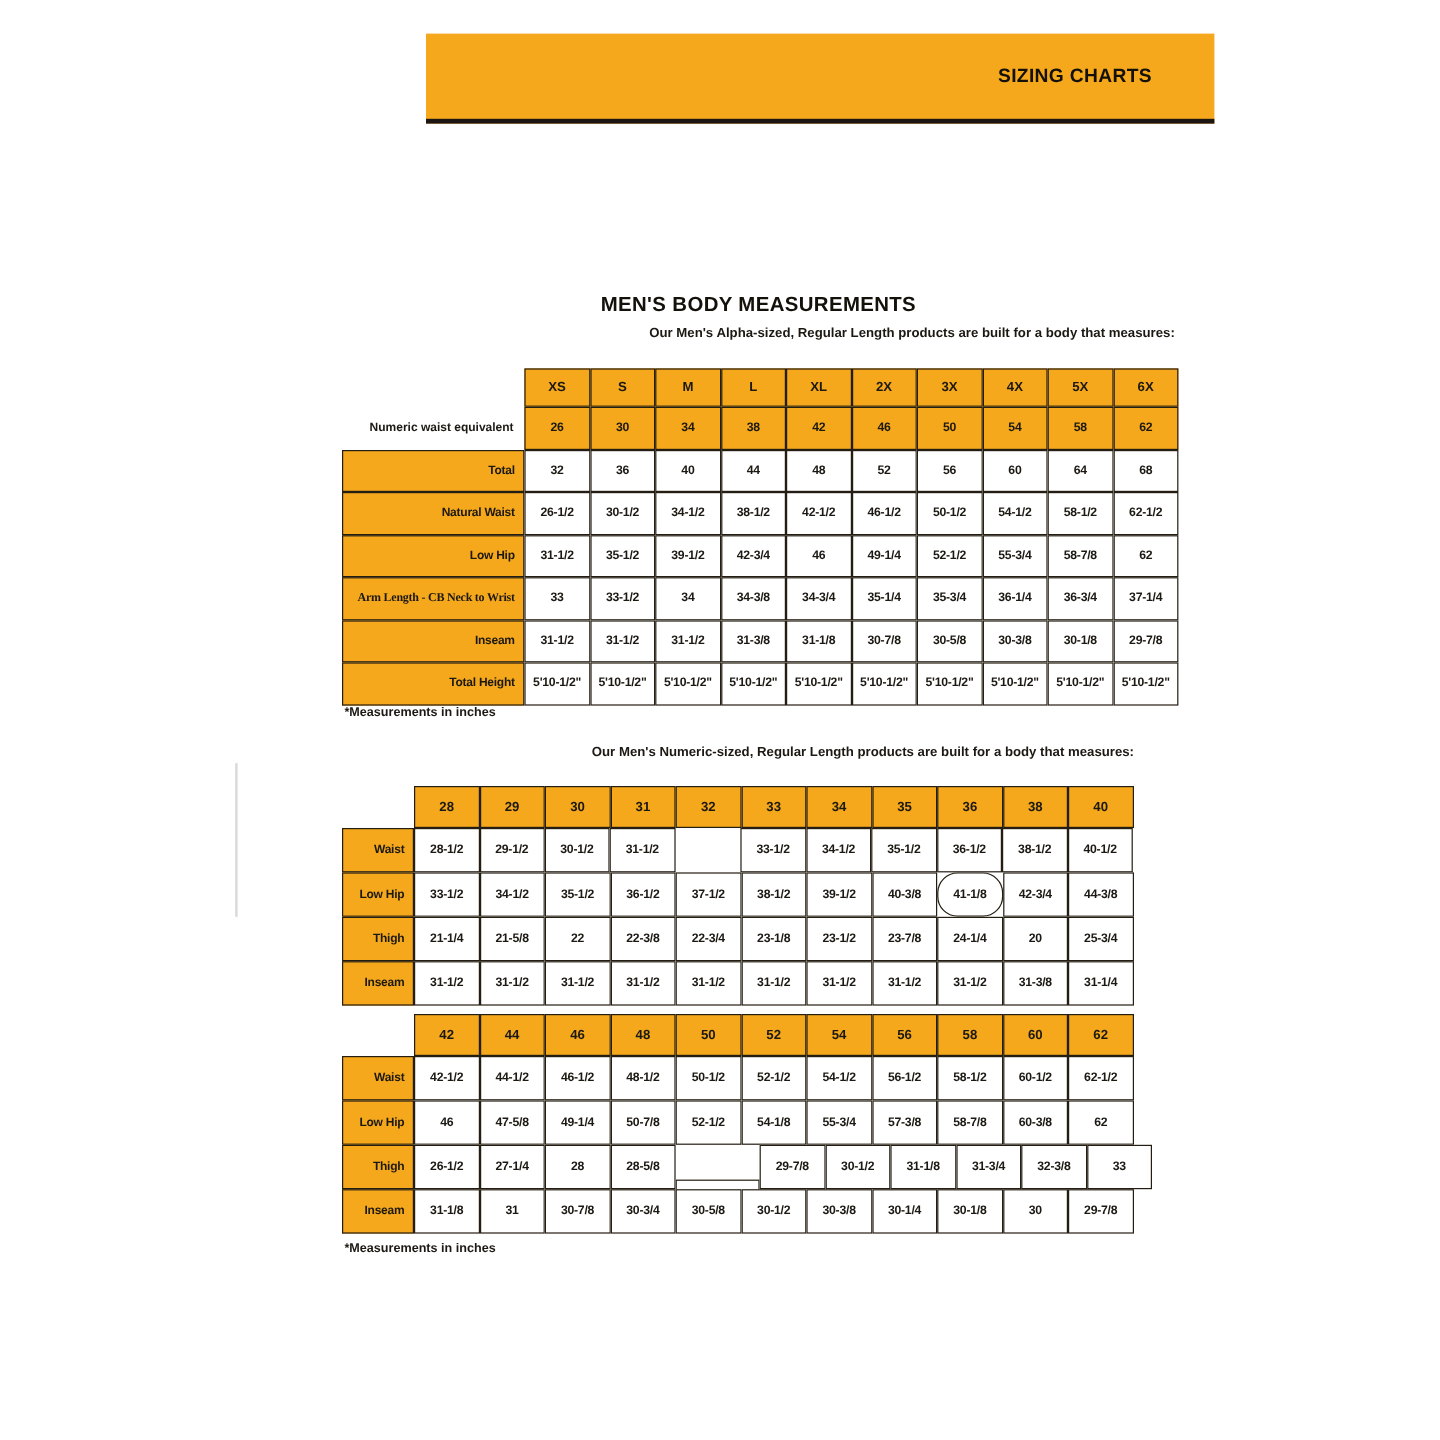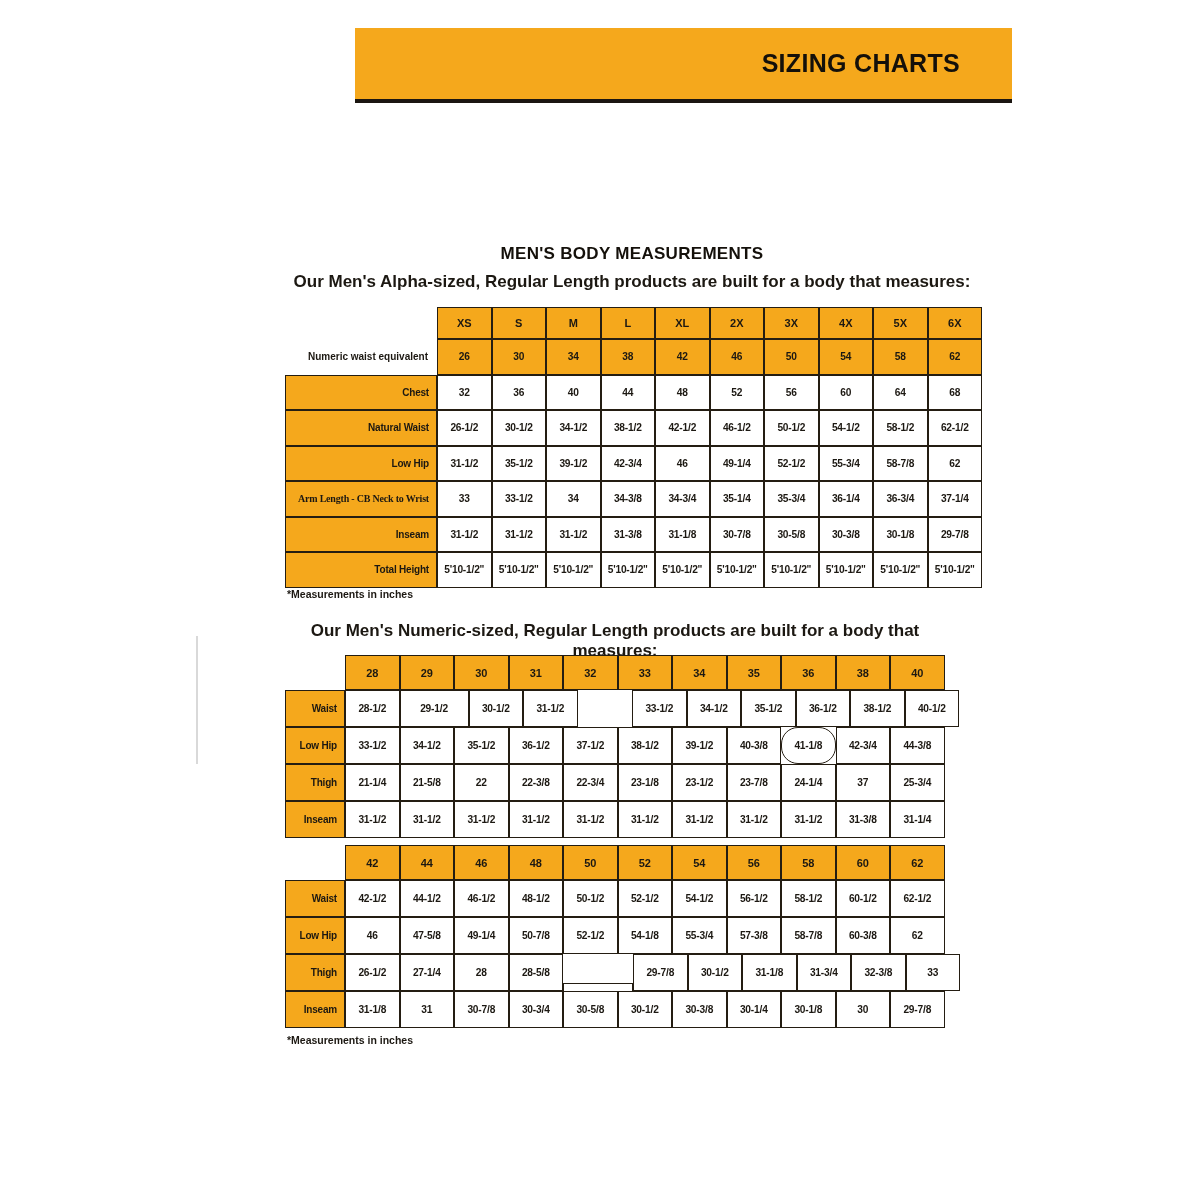--- a/index.html
+++ b/index.html
@@ -4,25 +4,25 @@
 <style>
   html,body{margin:0;padding:0;}
   body{background:#ffffff;font-family:"Liberation Sans", sans-serif;}
   .page{position:relative;width:1200px;height:1200px;background:#ffffff;overflow:hidden;}
 
   
   .logo-box{position:absolute;left:191px;top:28px;width:164px;height:84px;background:#151310;}
   .logo-c{position:absolute;right:10px;top:18px;width:42px;height:46px;}
   .wordmark{position:absolute;right:12px;bottom:9px;color:#ffffff;font-size:11px;font-weight:bold;letter-spacing:1.2px;}
   .banner{position:absolute;left:355px;top:28px;width:657px;height:71px;background:#F5A81C;border-bottom:4px solid #1b1611;}
-  .banner-title{position:absolute;right:52px;top:0;height:51px;line-height:71px;font-size:25px;font-weight:bold;color:#14100a;letter-spacing:0.3px;margin-left:20px;}
+  .banner-title{position:absolute;right:52px;top:0;height:51px;line-height:71px;font-size:16px;font-weight:bold;color:#14100a;letter-spacing:0.3px;margin-left:20px;}
 
   
   .main-title{position:absolute;left:285px;width:694px;top:244px;text-align:center;font-size:17px;font-weight:bold;color:#14100a;letter-spacing:0.3px;}
-  .intro{position:absolute;left:285px;width:694px;text-align:center;font-size:17px;font-weight:bold;color:#1c1812;}
+  .intro{position:absolute;left:285px;width:694px;text-align:right;font-size:11px;font-weight:bold;color:#1c1812;}
   .intro.alpha{top:272px;}
   .intro.numeric{top:621px;width:660px;}
   .note{position:absolute;left:287px;font-size:10.5px;font-weight:bold;color:#1c1812;}
   .note.n1{top:588px;}
   .note.n2{top:1034px;}
   .artifact{position:absolute;left:196px;top:636px;width:2px;height:128px;background:#cfcfcf;opacity:.8;}
 
   
   .sizing-table{position:absolute;}
   .t-alpha{left:285px;top:307px;}
@@ -72,21 +72,21 @@
         <div class="cell gold val" style="width: 54.5px;">34</div>
         <div class="cell gold val" style="width: 54.5px;">38</div>
         <div class="cell gold val" style="width: 54.5px;">42</div>
         <div class="cell gold val" style="width: 54.5px;">46</div>
         <div class="cell gold val" style="width: 54.5px;">50</div>
         <div class="cell gold val" style="width: 54.5px;">54</div>
         <div class="cell gold val" style="width: 54.5px;">58</div>
         <div class="cell gold val" style="width: 54.5px;">62</div>
       </div>
       <div class="trow" style="height: 35.5px;">
-        <div class="cell gold label" style="width: 152px;">Chest</div>
+        <div class="cell gold label" style="width: 152px;">Total</div>
         <div class="cell white val" style="width: 54.5px;">32</div>
         <div class="cell white val" style="width: 54.5px;">36</div>
         <div class="cell white val" style="width: 54.5px;">40</div>
         <div class="cell white val" style="width: 54.5px;">44</div>
         <div class="cell white val" style="width: 54.5px;">48</div>
         <div class="cell white val" style="width: 54.5px;">52</div>
         <div class="cell white val" style="width: 54.5px;">56</div>
         <div class="cell white val" style="width: 54.5px;">60</div>
         <div class="cell white val" style="width: 54.5px;">64</div>
         <div class="cell white val" style="width: 54.5px;">68</div>
@@ -173,21 +173,21 @@
         <div class="cell gold head" style="width: 54.5px;">33</div>
         <div class="cell gold head" style="width: 54.5px;">34</div>
         <div class="cell gold head" style="width: 54.5px;">35</div>
         <div class="cell gold head" style="width: 54.5px;">36</div>
         <div class="cell gold head" style="width: 54.5px;">38</div>
         <div class="cell gold head" style="width: 54.5px;">40</div>
       </div>
       <div class="trow" style="height: 37px;">
         <div class="cell gold label" style="width: 60px;">Waist</div>
         <div class="cell white val" style="width: 54.5px;">28-1/2</div>
-        <div class="cell white val" style="width: 69px;">29-1/2</div>
+        <div class="cell white val" style="width: 54px;">29-1/2</div>
         <div class="cell white val" style="width: 54.5px;">30-1/2</div>
         <div class="cell white val" style="width: 54.5px;">31-1/2</div>
         <div class="cell white val" style="width: 54.5px; margin-top: 40px;">32-1/2</div>
         <div class="cell white val" style="width: 54.5px;">33-1/2</div>
         <div class="cell white val" style="width: 54.5px;">34-1/2</div>
         <div class="cell white val" style="width: 54.5px;">35-1/2</div>
         <div class="cell white val" style="width: 54.5px;">36-1/2</div>
         <div class="cell white val" style="width: 54.5px;">38-1/2</div>
         <div class="cell white val" style="width: 54.5px;">40-1/2</div>
       </div>
@@ -209,21 +209,21 @@
         <div class="cell gold label" style="width: 60px;">Thigh</div>
         <div class="cell white val" style="width: 54.5px;">21-1/4</div>
         <div class="cell white val" style="width: 54.5px;">21-5/8</div>
         <div class="cell white val" style="width: 54.5px;">22</div>
         <div class="cell white val" style="width: 54.5px;">22-3/8</div>
         <div class="cell white val" style="width: 54.5px;">22-3/4</div>
         <div class="cell white val" style="width: 54.5px;">23-1/8</div>
         <div class="cell white val" style="width: 54.5px;">23-1/2</div>
         <div class="cell white val" style="width: 54.5px;">23-7/8</div>
         <div class="cell white val" style="width: 54.5px;">24-1/4</div>
-        <div class="cell white val" style="width: 54.5px;">37</div>
+        <div class="cell white val" style="width: 54.5px;">20</div>
         <div class="cell white val" style="width: 54.5px;">25-3/4</div>
       </div>
       <div class="trow" style="height: 37px;">
         <div class="cell gold label" style="width: 60px;">Inseam</div>
         <div class="cell white val" style="width: 54.5px;">31-1/2</div>
         <div class="cell white val" style="width: 54.5px;">31-1/2</div>
         <div class="cell white val" style="width: 54.5px;">31-1/2</div>
         <div class="cell white val" style="width: 54.5px;">31-1/2</div>
         <div class="cell white val" style="width: 54.5px;">31-1/2</div>
         <div class="cell white val" style="width: 54.5px;">31-1/2</div>

